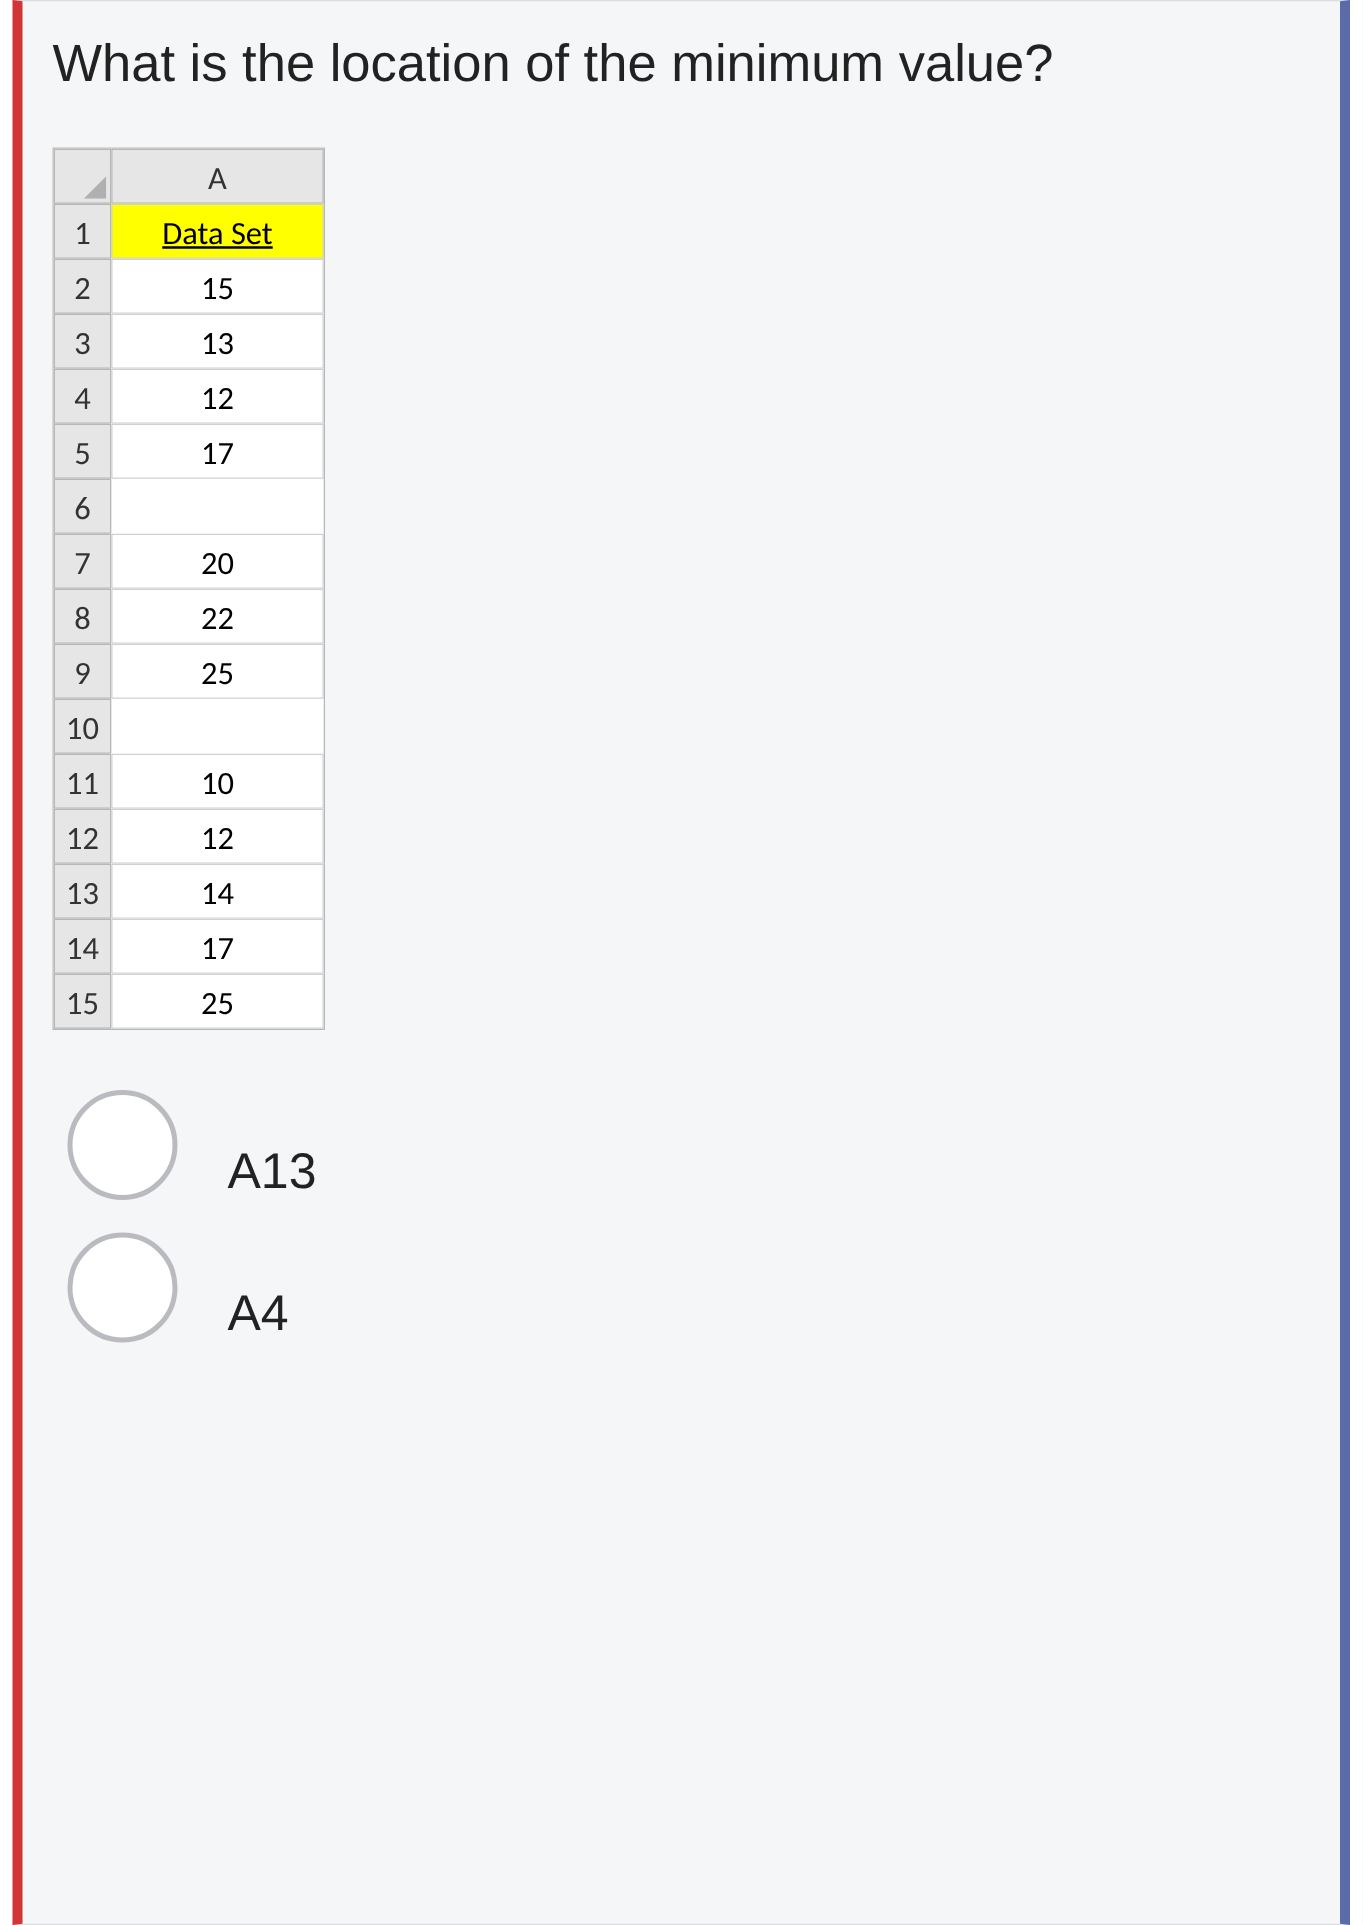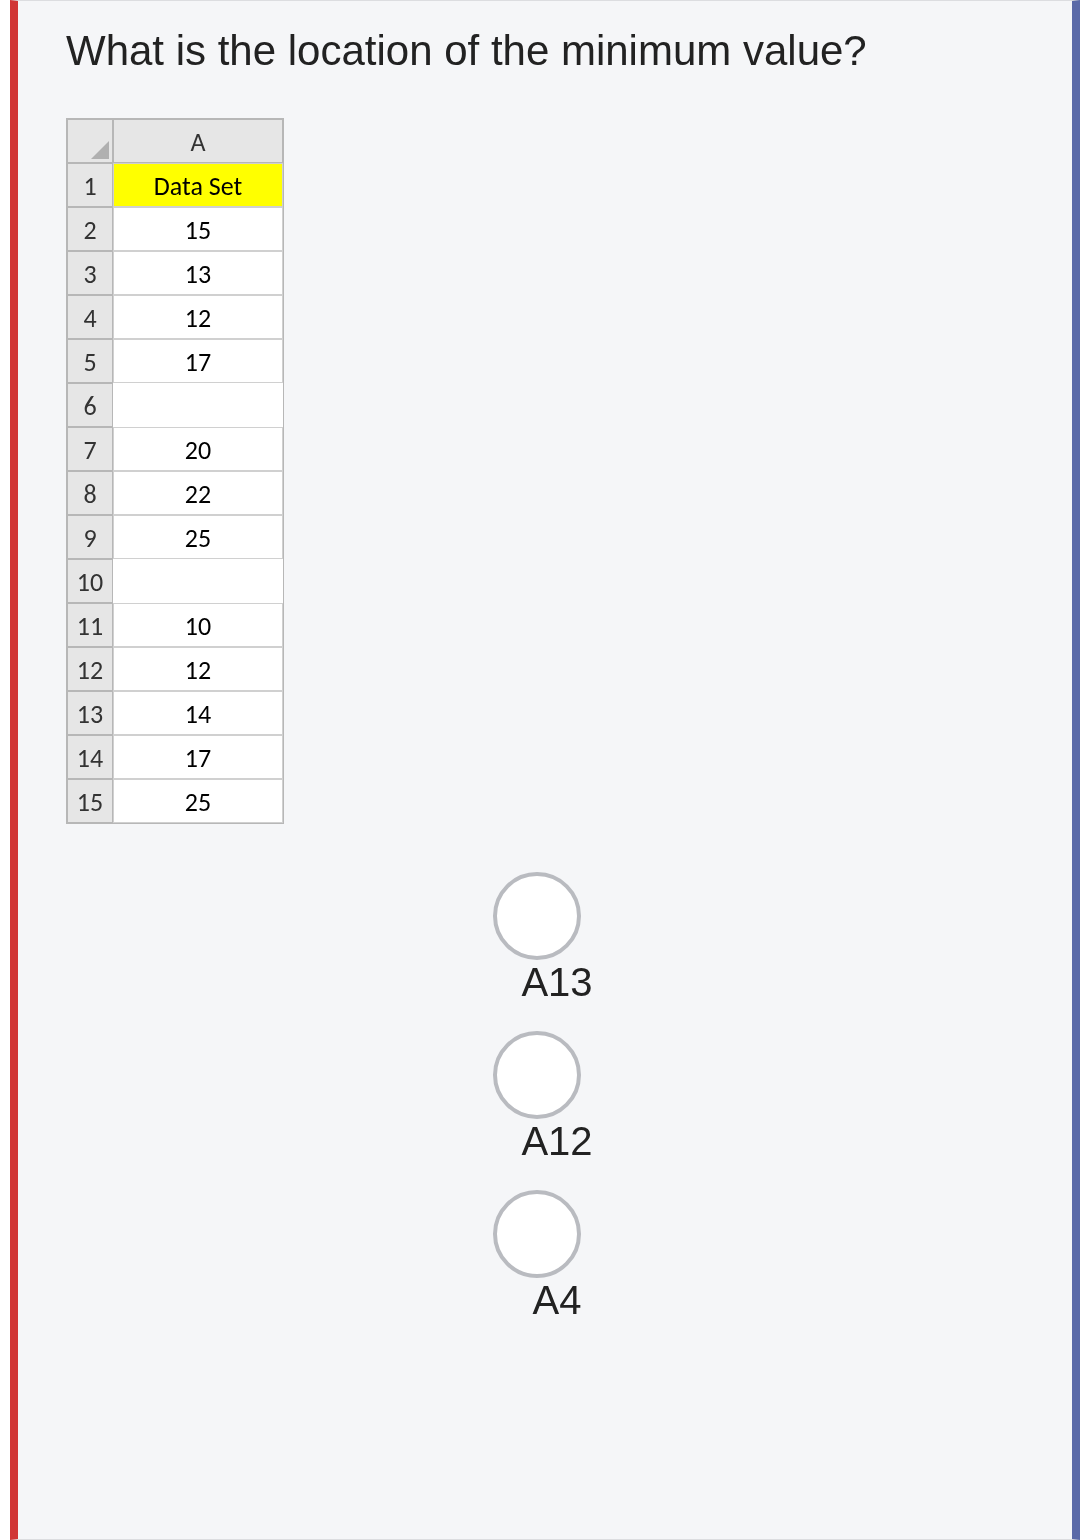--- a/index.html
+++ b/index.html
@@ -11,21 +11,21 @@
     box-sizing:border-box;
     padding:0 10px;
   }
   .card{
     background:#f5f6f8;
     border:1px solid #dcdde0;
     border-left:8px solid #d13535;
     border-right:8px solid #5b6aa8;
     min-height:1540px;
     box-sizing:border-box;
-    padding:22px 36px 40px 48px;
+    padding:22px 36px 40px 24px;
   }
   .question{
     font-size:42px;
     color:#222;
     margin:0 0 38px 0;
     line-height:1.35;
     font-weight:400;
   }
 
   
@@ -61,28 +61,27 @@
     box-sizing:border-box;
     text-align:center;font-size:26px;color:#333;
   }
   .sheet .cell{
     width:170px;height:44px;line-height:44px;
     border:1px solid #d0d0d0;
     box-sizing:border-box;
     text-align:center;font-size:26px;color:#000;
     background:#fff;
   }
-  .sheet .cell.yellow{background:#ffff00;}
+  .sheet .cell.yellow{background:#ffff00;text-decoration:underline;}
 
   
   .options{margin-top:48px;}
   .opt{
-    display:flex;align-items:center;
+    display:flex;align-items:flex-end;
     margin:26px 0 26px 12px;
-    flex-direction:column;
   }
   .radio{
     width:88px;height:88px;border-radius:50%;
     border:4px solid #b9bbc0;background:#fff;
     box-sizing:border-box;margin-right:40px;
     flex:0 0 auto;
   }
   .opt-label{font-size:40px;color:#222;}
 </style>
 </head>
@@ -163,21 +162,17 @@
       </div>
   </div>
 
   <div class="options" id="opts">
       <div class="opt">
         <div class="radio"></div>
         <div class="opt-label">A13</div>
       </div>
       <div class="opt">
         <div class="radio"></div>
-        <div class="opt-label">A12</div>
-      </div>
-      <div class="opt">
-        <div class="radio"></div>
         <div class="opt-label">A4</div>
       </div>
     </div>
 
 </div>
 
 </body></html>

